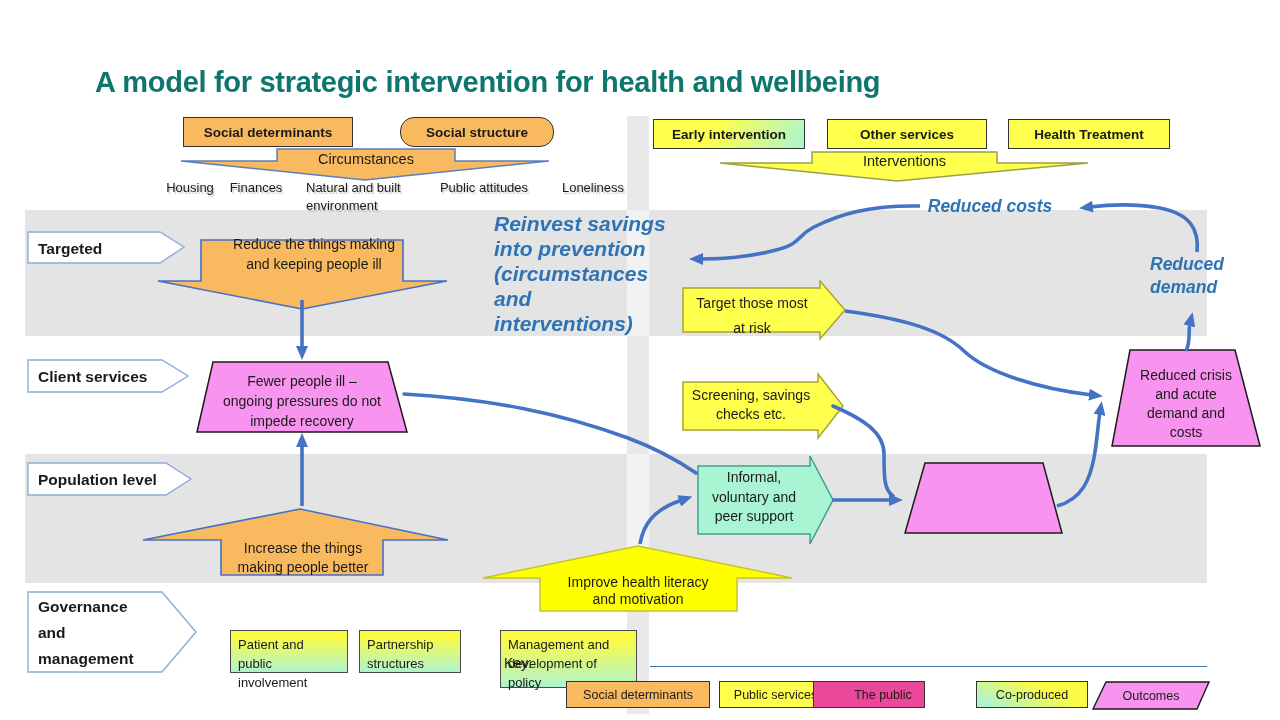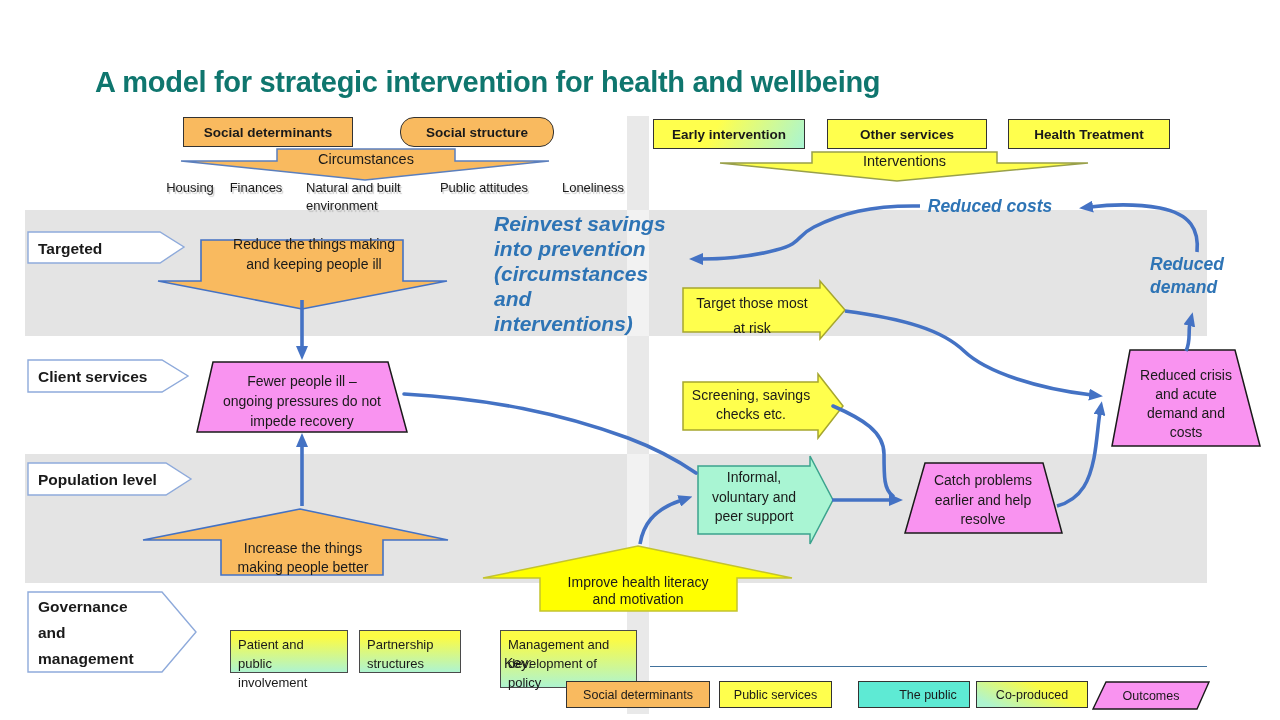--- a/index.html
+++ b/index.html
@@ -69,21 +69,21 @@
   #g-partnership{left:359px;top:630px;width:102px;height:43px;}
   #g-management{left:500px;top:630px;width:137px;height:58px;}
   
   .divider{left:650px;top:666px;width:557px;height:0;border-top:1.5px solid #41719C;}
   
   #t-key{left:504px;top:655px;font-size:14px;}
   .keybox{top:681px;height:27px;display:flex;align-items:center;justify-content:center;
           font-size:12.5px;border:1.4px solid #333;box-sizing:border-box;}
   #k-social{left:566px;width:144px;background:#F9BA5F;}
   #k-public{left:719px;width:113px;background:#FFFF4D;}
-  #k-thepublic{left:858px;width:112px;background:#5eead4;padding-left:28px;}
+  #k-thepublic{left:813px;width:112px;background:#ec4899;padding-left:28px;}
   #k-coproduced{left:976px;width:112px;background:linear-gradient(205deg,#FBFB45 35%,#AEF4D0 90%);}
   #t-outcomes{left:1101px;top:689px;width:100px;font-size:12.5px;}
 </style>
 </head>
 <body>
 
 <div id="slide">
 
   <div class="abs strip"></div>
   <div class="abs band band1"></div>
@@ -161,23 +161,20 @@
 impede recovery</div>
   <div class="abs txt ctr shp pre" id="t-increase">Increase the things
 making people better</div>
   <div class="abs txt ctr shp pre" id="t-target">Target those most
 at risk</div>
   <div class="abs txt ctr shp pre" id="t-screening">Screening, savings
 checks etc.</div>
   <div class="abs txt ctr shp pre" id="t-informal">Informal,
 voluntary and
 peer support</div>
-  <div class="abs txt ctr shp pre" id="t-catch">Catch problems
-earlier and help
-resolve</div>
   <div class="abs txt ctr shp pre" id="t-crisis">Reduced crisis
 and acute
 demand and
 costs</div>
   <div class="abs txt ctr shp pre" id="t-improve">Improve health literacy
 and motivation</div>
 
   <div class="abs txt bluetxt pre" id="t-reinvest">Reinvest savings
 into prevention
 (circumstances and

